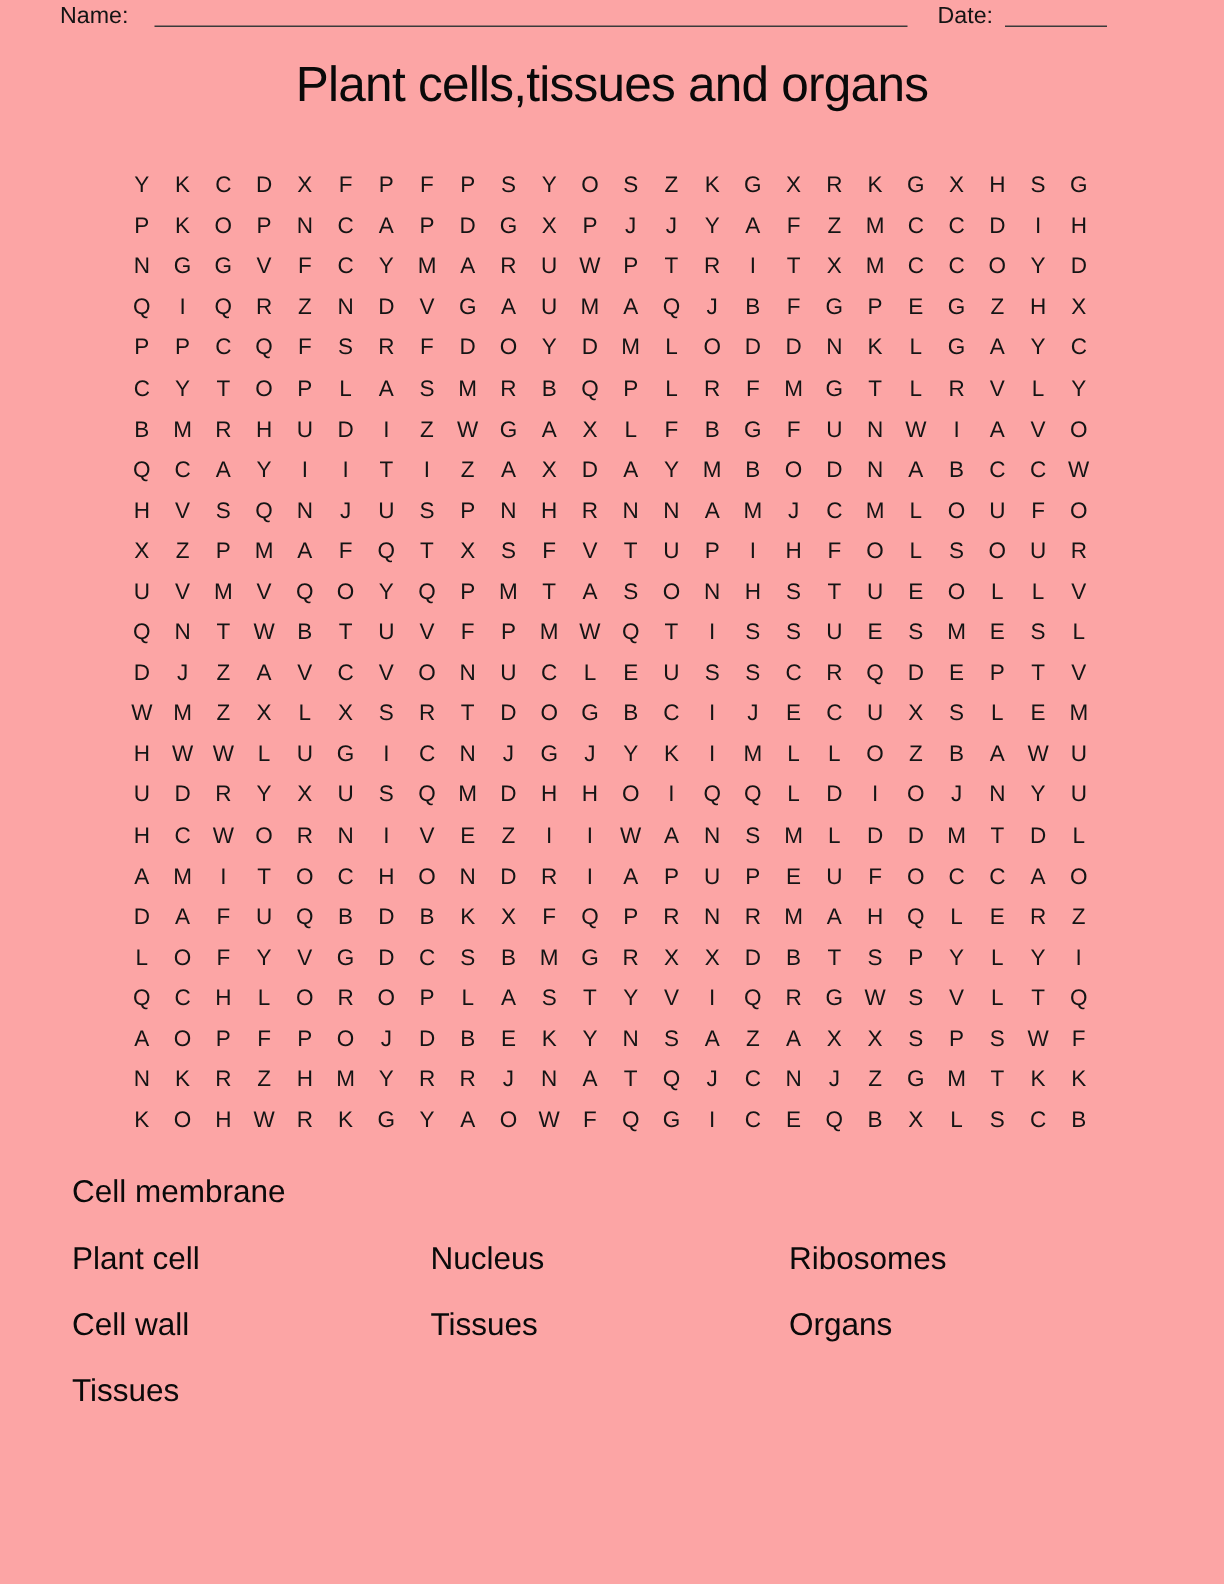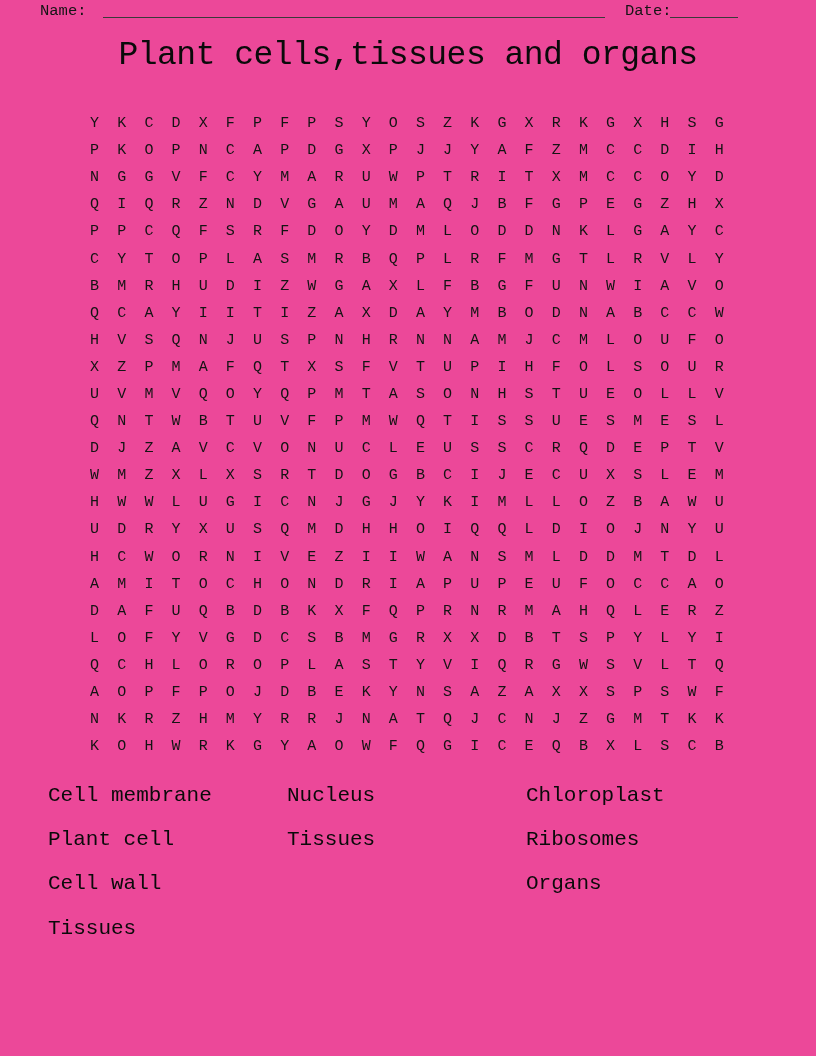--- a/index.html
+++ b/index.html
@@ -1,21 +1,21 @@
 <!DOCTYPE html>
 <html><head>
 <meta charset="utf-8">
 <style>
   html, body { margin: 0; padding: 0; background: #ffffff; }
   .page {
     position: relative;
     width: 816px;
     height: 1056px;
-    background: #ec4899;
-    font-family: Liberation Mono, monospace;
+    background: #fca5a5;
+    font-family: Liberation Sans, sans-serif;
     color: #141414;
     overflow: hidden;
   }
   .hdr-label {
     position: absolute;
     font-size: 15.5px;
     color: #141414;
     white-space: nowrap;
   }
   .name-label { left: 40px; top: 2px; }
@@ -59,20 +59,21 @@
   .words {
     position: absolute;
     left: 48px;
     top: 773px;
     display: flex;
   }
   .word-col {
     width: 239px;
     display: flex;
     flex-direction: column;
+    justify-content: center;
   }
   .word-item {
     height: 44.4px;
     display: flex;
     align-items: center;
     font-size: 21px;
     color: #0a0a0a;
     white-space: nowrap;
   }
 </style>
@@ -673,19 +674,18 @@
         <div class="word-item">Cell membrane</div>
         <div class="word-item">Plant cell</div>
         <div class="word-item">Cell wall</div>
         <div class="word-item">Tissues</div>
       </div>
       <div class="word-col">
         <div class="word-item">Nucleus</div>
         <div class="word-item">Tissues</div>
       </div>
       <div class="word-col">
-        <div class="word-item">Chloroplast</div>
         <div class="word-item">Ribosomes</div>
         <div class="word-item">Organs</div>
       </div>
     </div>
 
 </div>
 
 </body></html>

